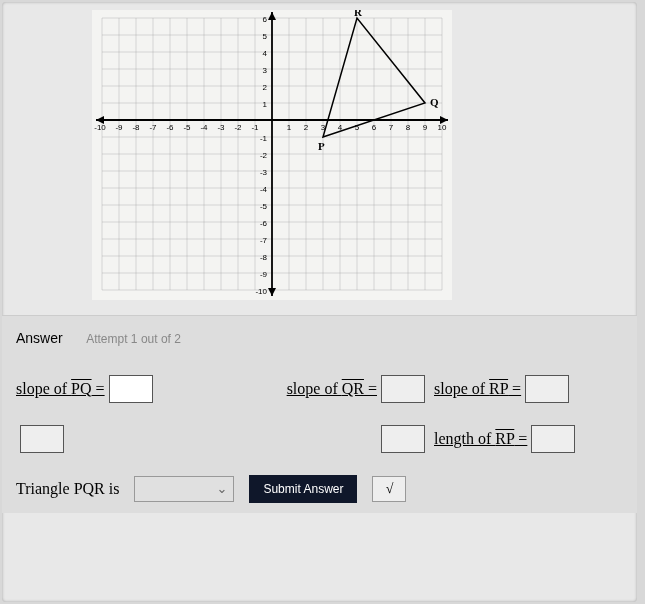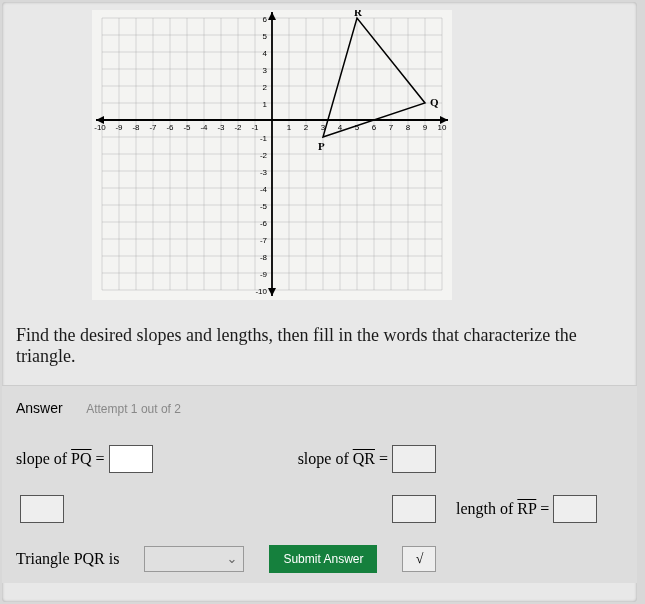--- a/index.html
+++ b/index.html
@@ -47,51 +47,51 @@
   padding: 14px 14px 10px 14px;
   border-top: 1px solid #ccc;
 }
 .answer-header {
   font-size: 14px;
   margin-bottom: 28px;
 }
 .answer-header .bold { font-weight: normal; font-family: Arial, sans-serif; }
 .answer-header .attempt { color: #888; font-size: 12px; margin-left: 20px; font-family: Arial, sans-serif; }
 .rows { display: flex; flex-direction: column; gap: 22px; }
-.row { display: flex; gap: 20px; align-items: center; }
+.row { display: flex; gap: 9px; align-items: center; text-decoration: underline; }
 .cell { display: flex; align-items: center; font-size: 16px; white-space: nowrap; }
 .cell:nth-child(1) { width: 200px; }
 .cell:nth-child(2) { width: 200px; justify-content: flex-end; }
 .overline { text-decoration: overline; }
 .box-input {
   width: 44px;
   height: 28px;
   border: 1.5px solid #555;
   background: #eee;
   margin-left: 4px;
   font-size: 14px;
   padding: 2px 4px;
 }
 .box-input.active { background: #fff; }
-.final-row { display: flex; align-items: center; gap: 25px; margin-top: 22px; }
+.final-row { display: flex; align-items: center; gap: 15px; margin-top: 22px; }
 .dropdown {
   width: 100px;
   height: 26px;
   border: 1px solid #999;
   background: #e0e0e0;
   font-size: 13px;
   position: relative;
   display: inline-flex;
   align-items: center;
   justify-content: flex-end;
   padding-right: 6px;
   color: #666;
 }
 .submit-btn {
-  background: #15803d;
+  background: #0f172a;
   color: #fff;
   border: none;
   padding: 7px 14px;
   font-size: 12px;
   font-family: Arial, sans-serif;
   cursor: pointer;
 }
 .sqrt-btn {
   width: 34px;
   height: 26px;
@@ -197,36 +197,39 @@
       <text class="tick-label" x="175" y="267" text-anchor="end">-9</text>
       <text class="tick-label" x="175" y="284" text-anchor="end">-10</text>
 
       <polygon class="tri" points="231,127 333,93 265,8"></polygon>
       <text class="pt-label" x="226" y="140">P</text>
       <text class="pt-label" x="338" y="96">Q</text>
       <text class="pt-label" x="262" y="6">R</text>
     </svg>
   </div>
 
-  <div class="instruction">Find the desired slopes and lengths, then fill in the words that characterize the triangle.</div>
 
   <div class="answer-section">
     <div class="answer-header">
       <span class="bold">Answer</span>
       <span class="attempt">Attempt 1 out of 2</span>
     </div>
 
     <div class="rows">
       <div class="row">
         <div class="cell">
           <span><span>slope of </span><span class="overline">PQ</span><span> =</span></span>
           <input class="box-input active" value="" style="">
         </div>
         <div class="cell">
           <span><span>slope of </span><span class="overline">QR</span><span> =</span></span>
+          <input class="box-input" value="" style="">
+        </div>
+        <div class="cell">
+          <span><span>slope of </span><span class="overline">RP</span><span> =</span></span>
           <input class="box-input" value="" style="">
         </div>
       </div>
 
       <div class="row">
         <div class="cell">
           <input class="box-input" value="" style="">
         </div>
         <div class="cell">
           <input class="box-input" value="" style="">

